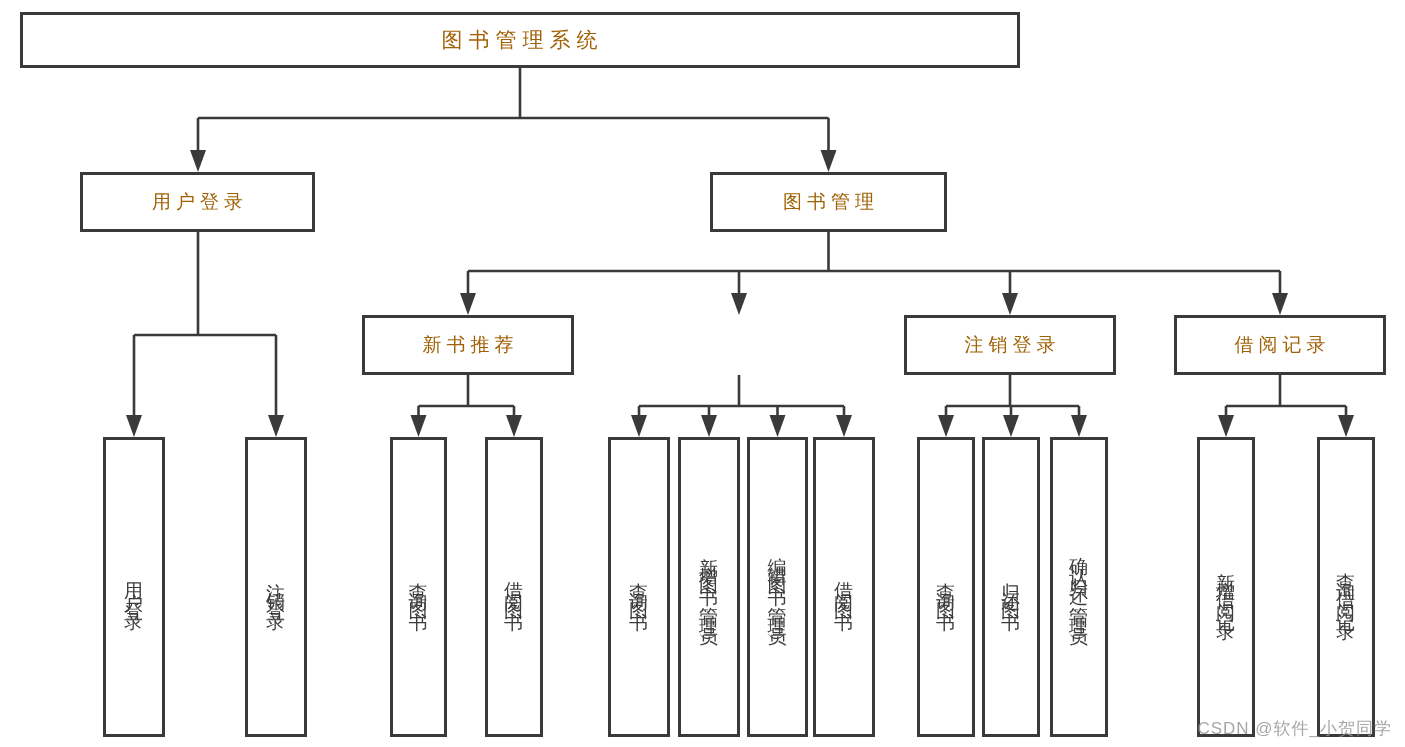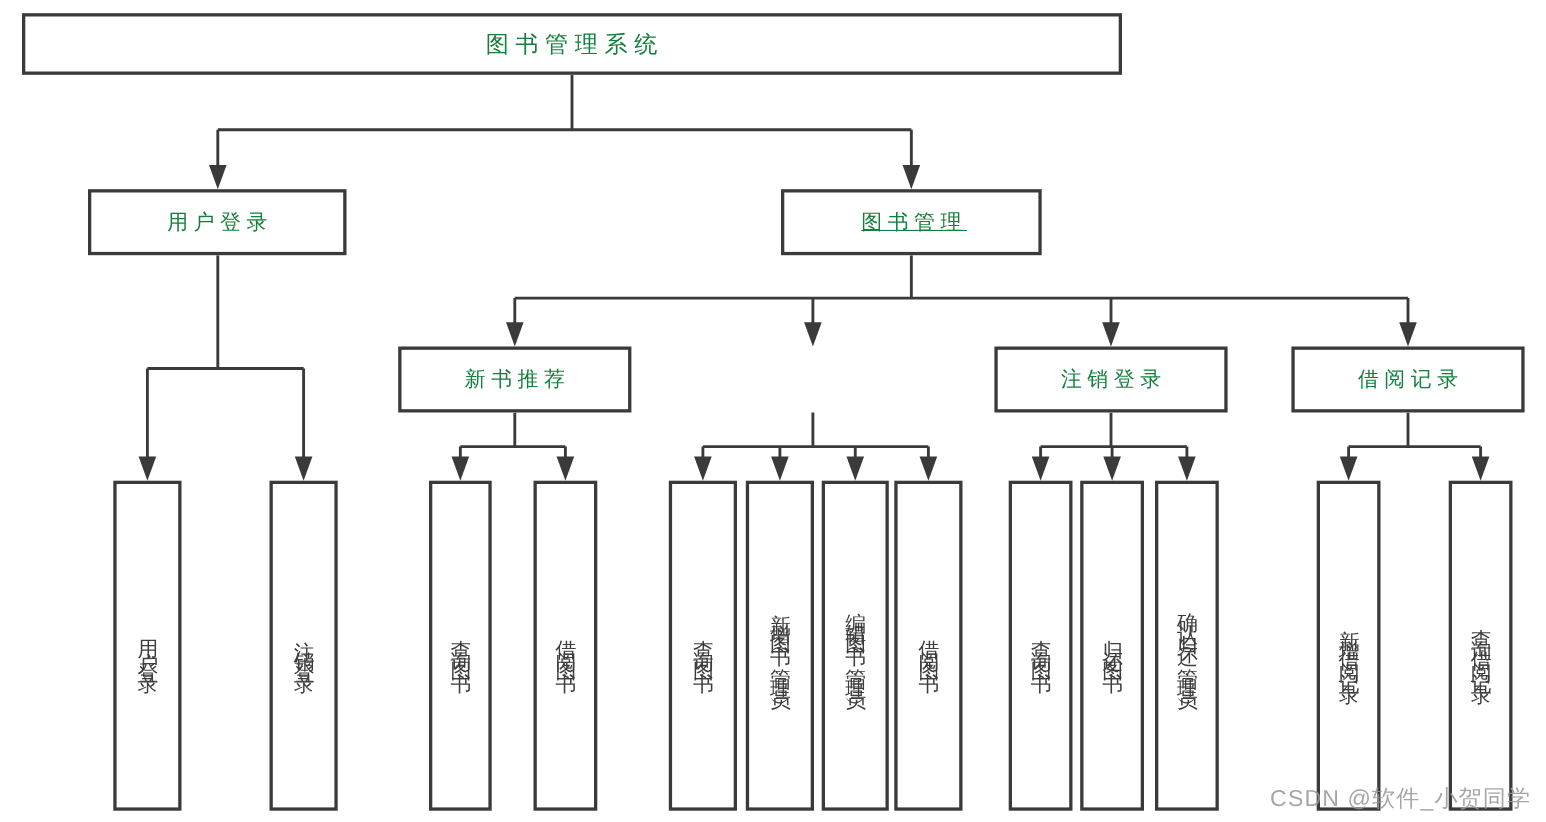--- a/index.html
+++ b/index.html
@@ -13,21 +13,21 @@
   }
   .connectors{position:absolute;left:0;top:0;width:1405px;height:747px;}
   .node{
     position:absolute;
     box-sizing:border-box;
     border:3px solid #3a3a3a;
     background:#ffffff;
     display:flex;align-items:center;justify-content:center;
     font-size:19px;
     letter-spacing:5px;
-    color:#15803d;
+    color:#a16207;
     white-space:nowrap;
   }
   .node .lbl{text-indent:5px;}
   .root-node{font-size:21px;letter-spacing:6px;}
   .leaf{
     position:absolute;
     box-sizing:border-box;
     border:3px solid #3a3a3a;
     background:#ffffff;
     display:flex;align-items:center;justify-content:center;
@@ -36,21 +36,21 @@
     writing-mode:vertical-rl;
     text-orientation:mixed;
     font-size:19px;
     letter-spacing:10px;
     color:#3d3d3d;
     line-height:1;
   }
   .watermark{
     position:absolute;
     right:13px;bottom:7px;
-    font-size:21px;
+    font-size:17px;
     letter-spacing:1px;
     color:rgba(150,150,150,0.85);
     z-index:5;
     white-space:nowrap;
   }
 </style>
 </head>
 <body>
 
 <div class="canvas">
@@ -95,21 +95,21 @@
     </g>
   </svg>
 
   <div class="node root-node" style="left:20px;top:12px;width:1000px;height:56px;">
     <span class="lbl">图书管理系统</span>
   </div>
 
   <div class="node" style="left:80px;top:172px;width:235px;height:60px;">
     <span class="lbl">用户登录</span>
   </div>
-  <div class="node" style="left:710px;top:172px;width:237px;height:60px;text-decoration:underline;">
+  <div class="node" style="left:710px;top:172px;width:237px;height:60px;">
     <span class="lbl">图书管理</span>
   </div>
 
   <div class="node" style="left:362px;top:315px;width:212px;height:60px;">
     <span class="lbl">新书推荐</span>
   </div>
   <div class="node" style="left:904px;top:315px;width:212px;height:60px;">
     <span class="lbl">注销登录</span>
   </div>
   <div class="node" style="left:1174px;top:315px;width:212px;height:60px;justify-content:center;">

